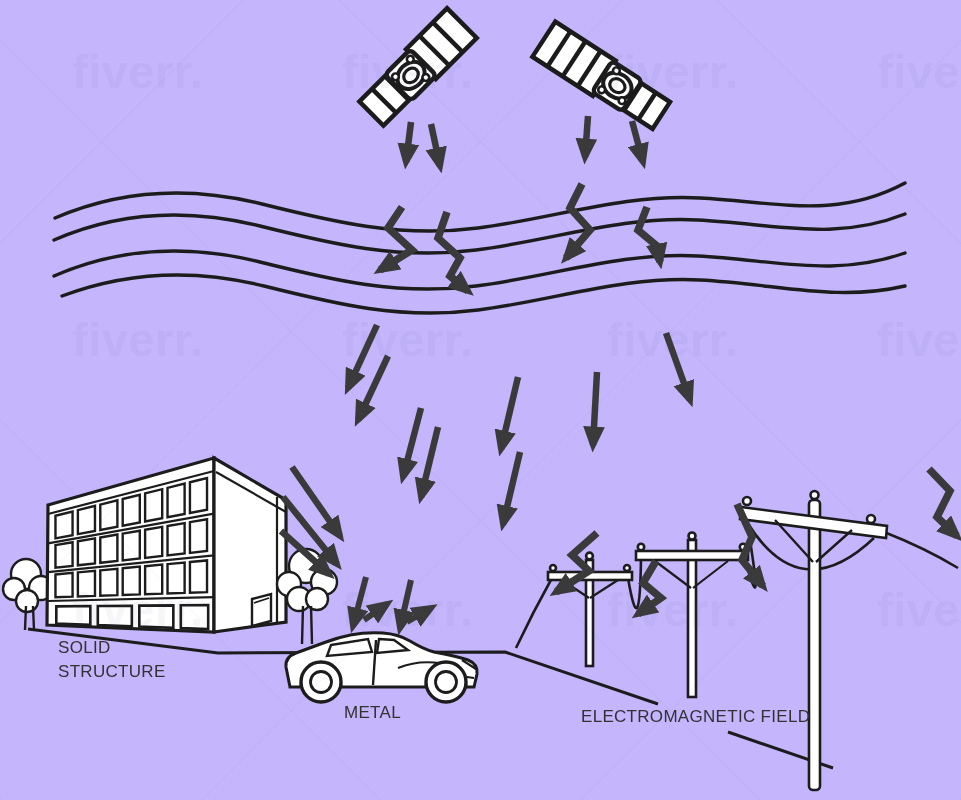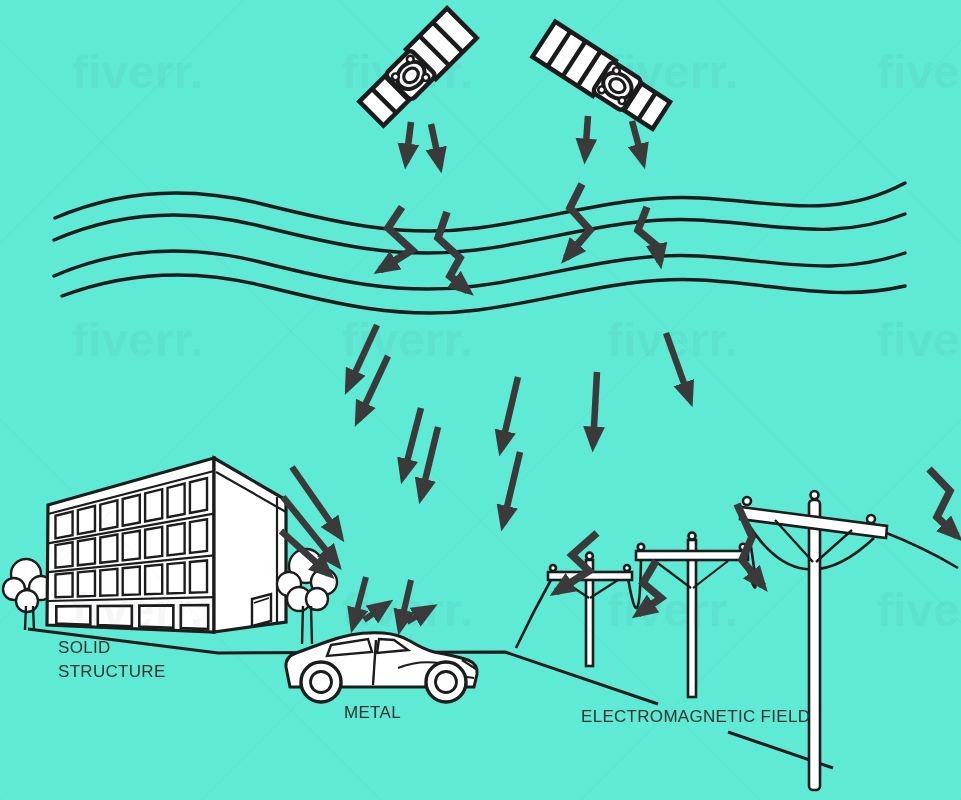--- a/index.html
+++ b/index.html
@@ -1,16 +1,16 @@
 <!DOCTYPE html>
 <html><head>
 <meta charset="utf-8">
 <style>
   html,body{margin:0;padding:0;background:#fff;}
-  #stage{position:relative;width:961px;height:800px;background:#5eead4;overflow:hidden;
+  #stage{position:relative;width:961px;height:800px;background:#c4b5fd;overflow:hidden;
          font-family:"Liberation Sans",sans-serif;}
   #art{position:absolute;left:0;top:0;}
   .label{position:absolute;color:#323232;font-size:17px;font-weight:400;
          letter-spacing:0.3px;line-height:1.42;white-space:pre-line;}
   .wm{position:absolute;font-weight:700;font-size:47px;letter-spacing:0.5px;
       color:rgba(90,100,120,0.055);user-select:none;}
   .xlines{position:absolute;left:0;top:0;width:961px;height:800px;pointer-events:none;
       background:
         repeating-linear-gradient(45deg,  rgba(0,0,0,0.018) 0 2px, transparent 2px 268px),
         repeating-linear-gradient(-45deg, rgba(0,0,0,0.018) 0 2px, transparent 2px 268px);}

